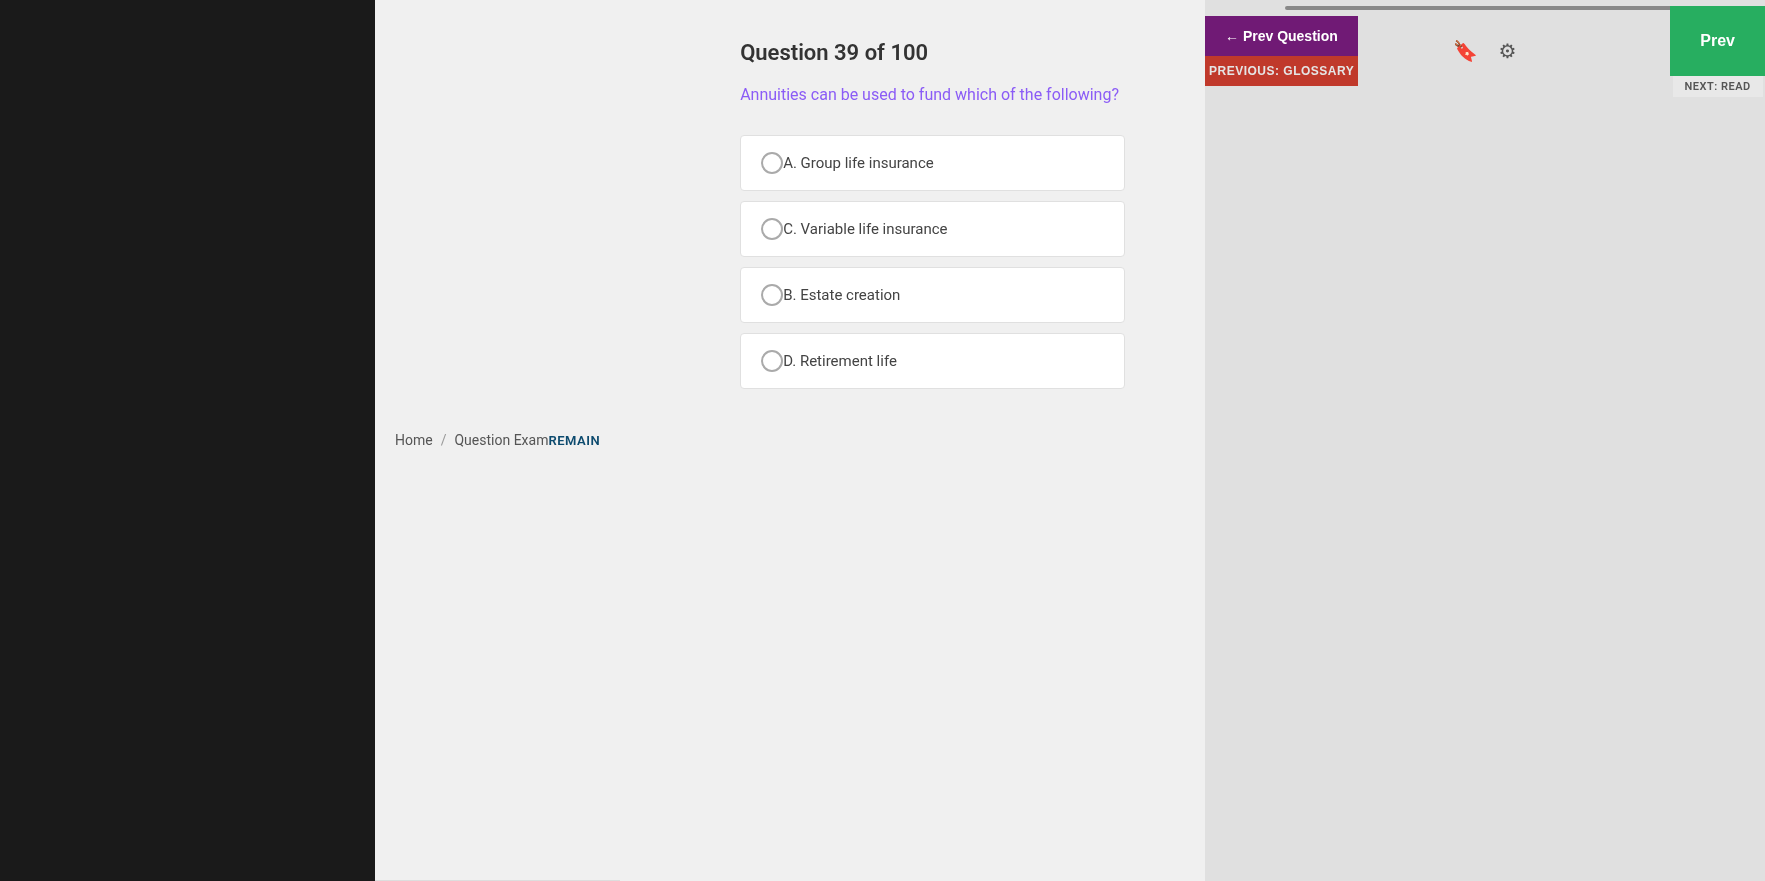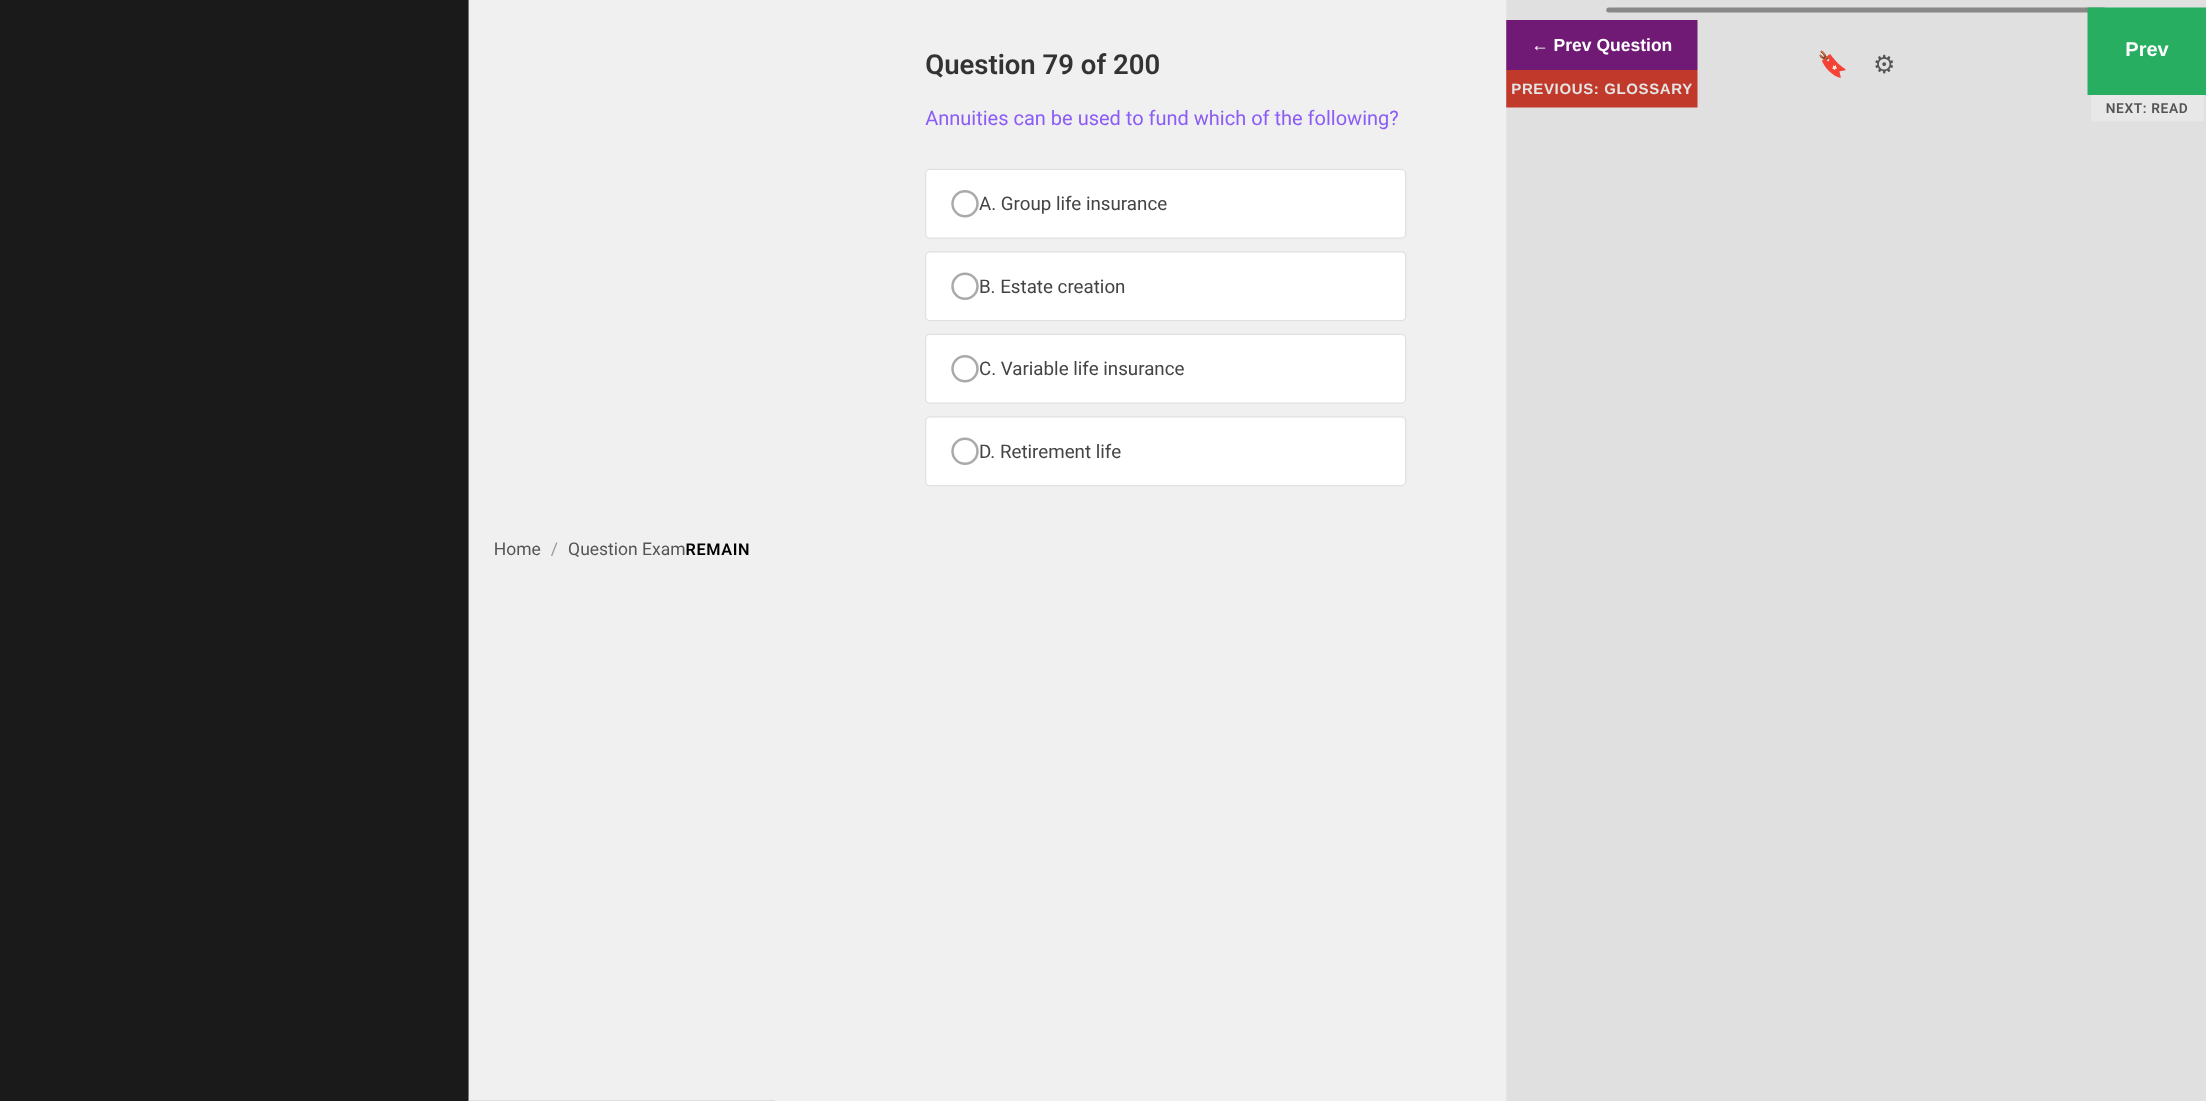--- a/index.html
+++ b/index.html
@@ -50,21 +50,21 @@
       color: #555;
     }
 
     .breadcrumb-separator {
       color: #999;
     }
 
     .remain-label {
       font-size: 13px;
       font-weight: 600;
-      color: #000000;
+      color: #0c4a6e;
       letter-spacing: 0.5px;
     }
 
     .divider {
       height: 1px;
       background-color: #d0d0d0;
       margin: 0 20px;
     }
 
     .question-area {
@@ -244,35 +244,35 @@
       <span>Home</span>
       <span class="breadcrumb-separator">/</span>
       <span>Question Exam</span>
     </div>
     <div class="remain-label">REMAIN</div>
   </div>
 
   <div class="divider"></div>
 
   <div class="question-area">
-    <div class="question-number">Question 79 of 200</div>
+    <div class="question-number">Question 39 of 100</div>
     <div class="question-text">Annuities can be used to fund which of the following?</div>
 
     <div class="answer-options">
       <div class="answer-option">
         <div class="radio-circle"></div>
         <span class="answer-label">A. Group life insurance</span>
       </div>
       <div class="answer-option">
         <div class="radio-circle"></div>
-        <span class="answer-label">B. Estate creation</span>
+        <span class="answer-label">C. Variable life insurance</span>
       </div>
       <div class="answer-option">
         <div class="radio-circle"></div>
-        <span class="answer-label">C. Variable life insurance</span>
+        <span class="answer-label">B. Estate creation</span>
       </div>
       <div class="answer-option">
         <div class="radio-circle"></div>
         <span class="answer-label">D. Retirement life</span>
       </div>
     </div>
   </div>
 
   <div class="bottom-area">
     <div class="progress-row">

